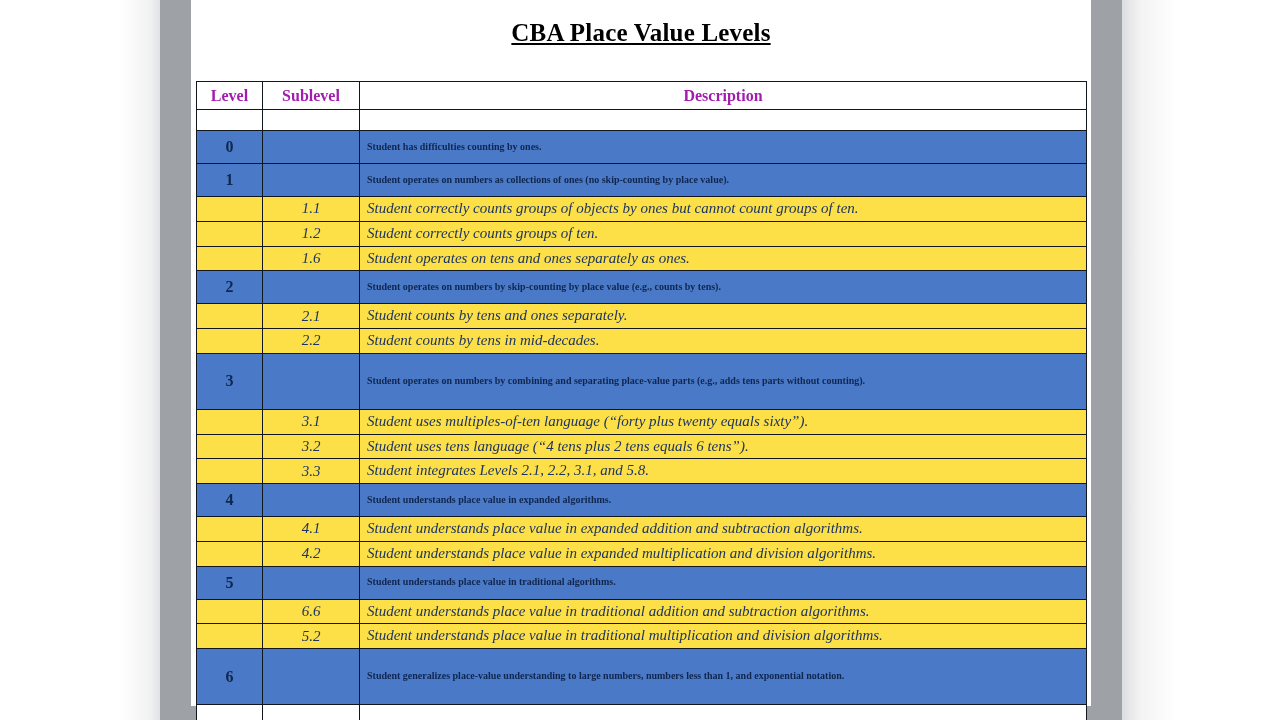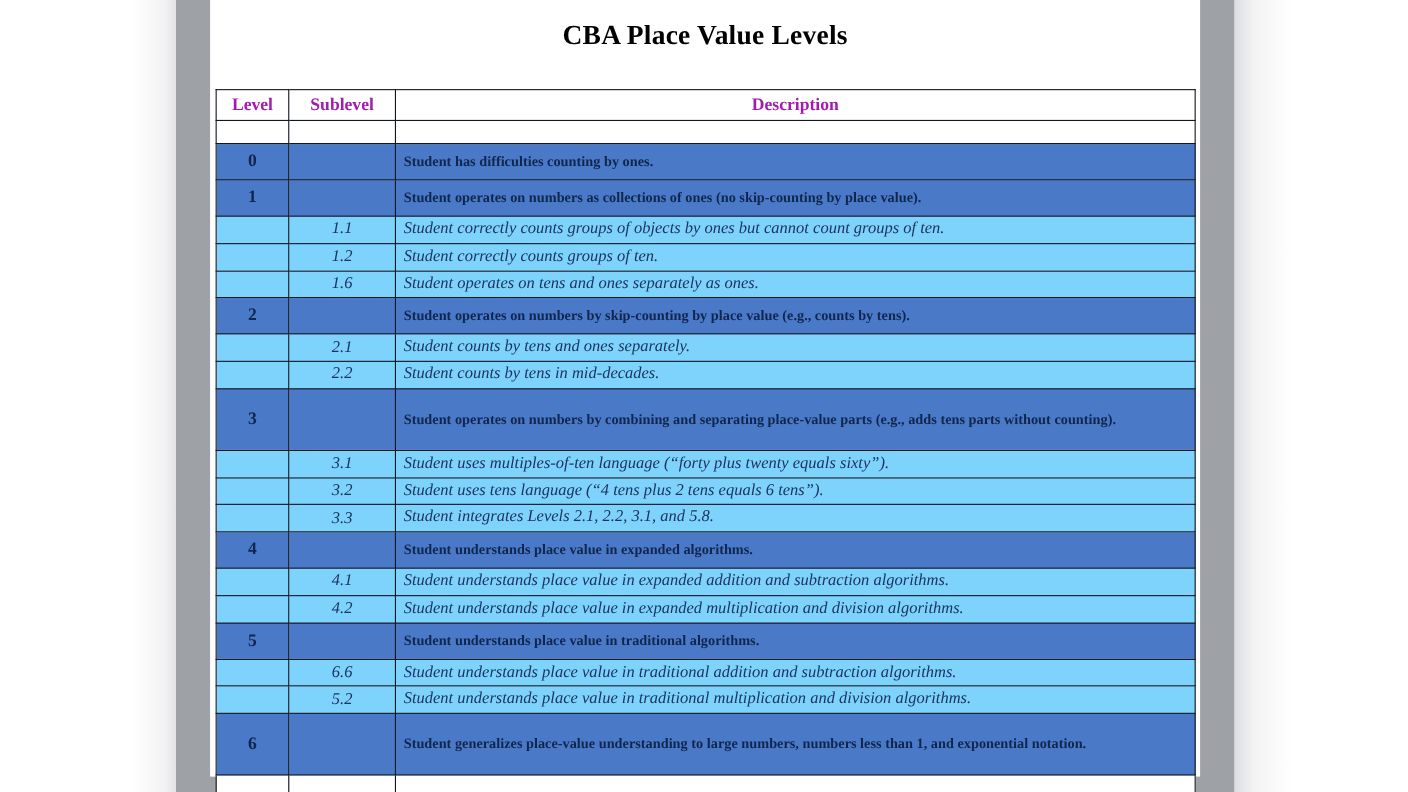--- a/index.html
+++ b/index.html
@@ -45,20 +45,21 @@
 
   .doc-title {
     text-align: center;
     font-size: 25px;
     font-weight: bold;
     color: #000000;
     letter-spacing: 0.2px;
     margin: 0;
     padding-top: 19px;
     font-family: "Liberation Serif", "DejaVu Serif", serif;
+    text-decoration: underline;
   }
 
   .table-wrap {
     position: absolute;
     left: 5px;
     top: 81px;
     width: 890px;
   }
 
   table.cba {
@@ -103,31 +104,31 @@
     background: #4a7ac7;
   }
   tr.level td.lv {
     text-align: center;
     font-size: 16px;
     font-weight: bold;
     color: #10264f;
   }
   tr.level td.sl { }
   tr.level td.ds {
-    font-size: 13px;
+    font-size: 10px;
     font-weight: bold;
     color: #10264f;
     padding: 3px 7px 4px 7px;
     line-height: 1.33;
     text-align: left;
   }
 
   
   tr.sub td {
-    background: #7dd3fc;
+    background: #fde047;
   }
   tr.sub td.lv { }
   tr.sub td.sl {
     text-align: center;
     font-size: 15px;
     font-style: italic;
     color: #1c3461;
   }
   tr.sub td.ds {
     font-size: 15px;

